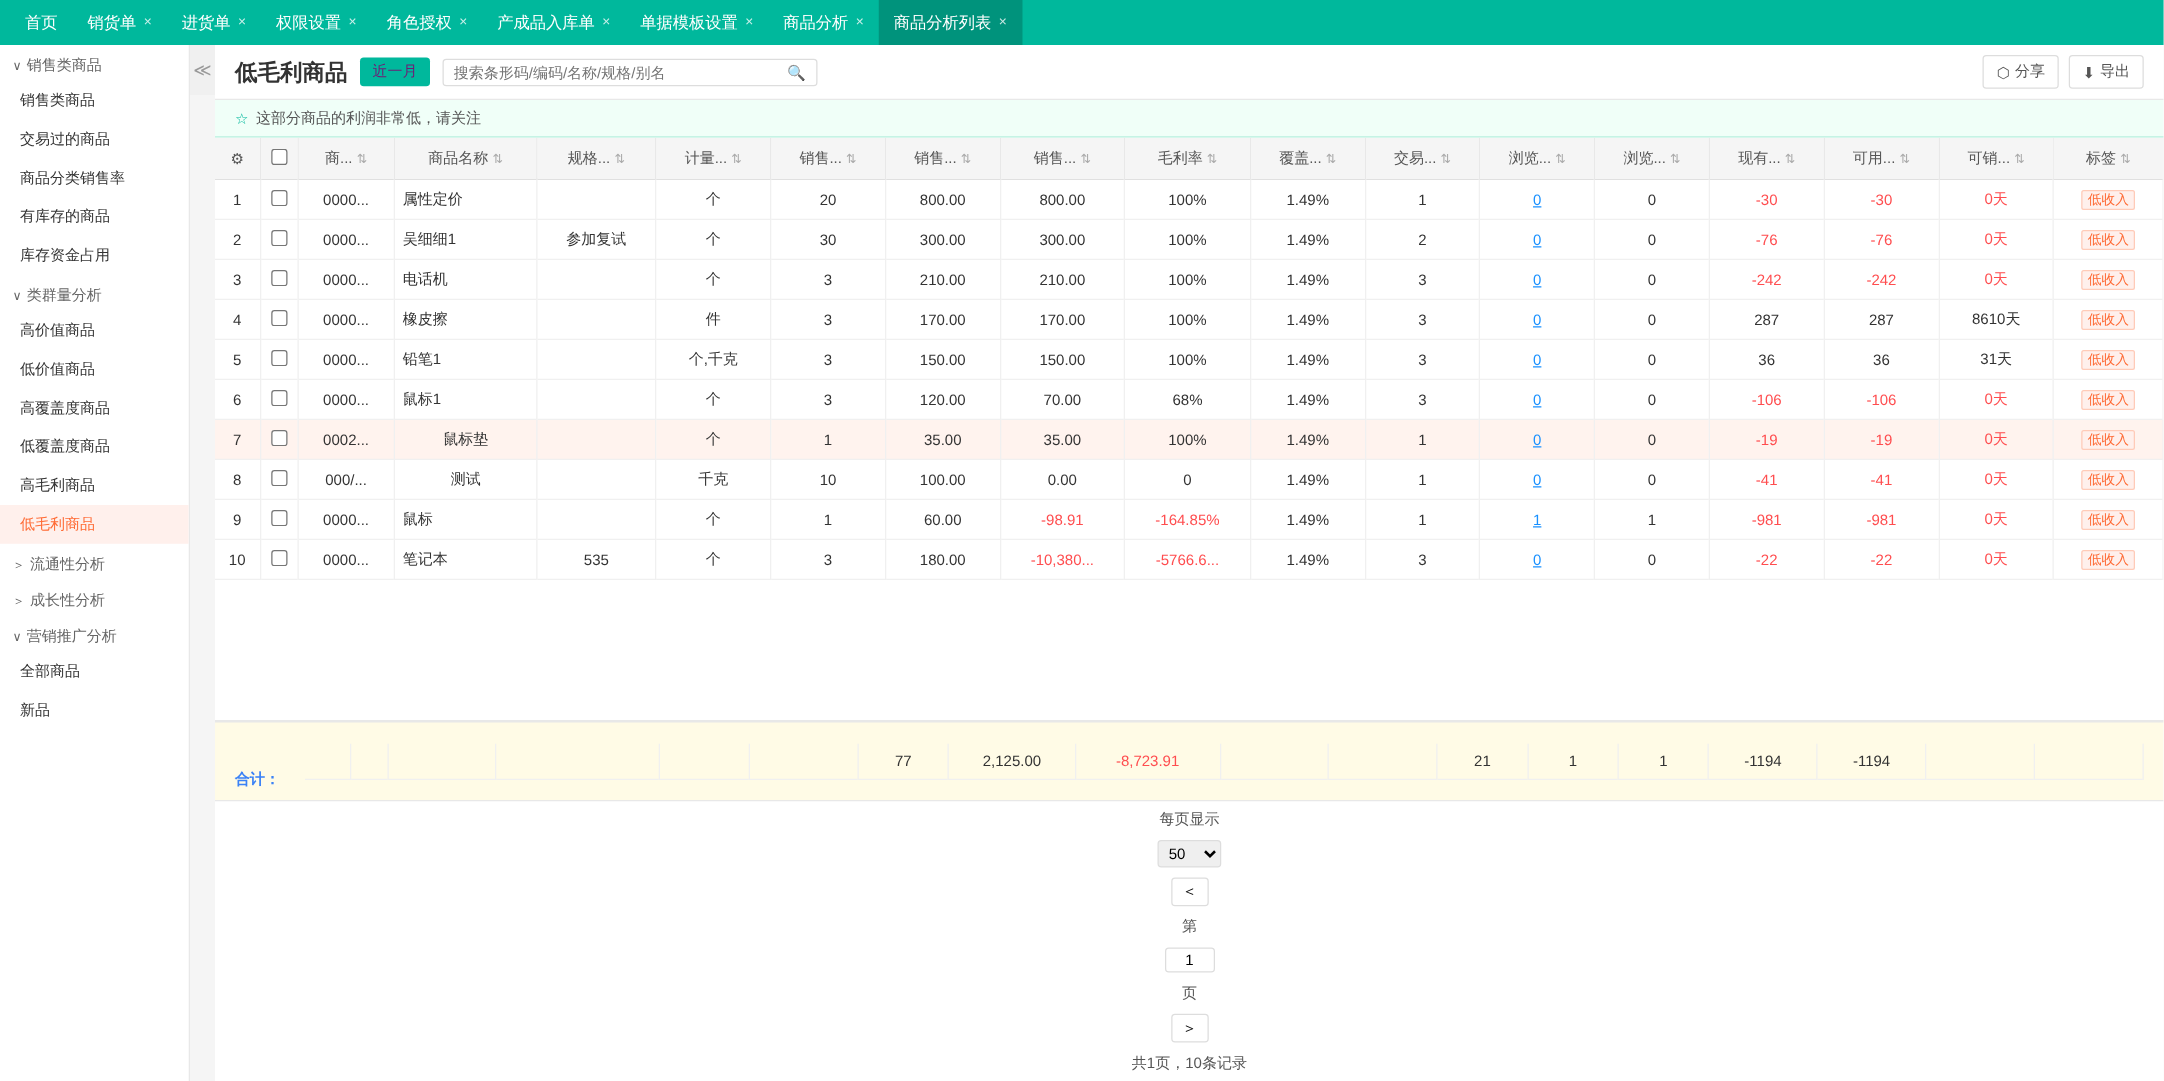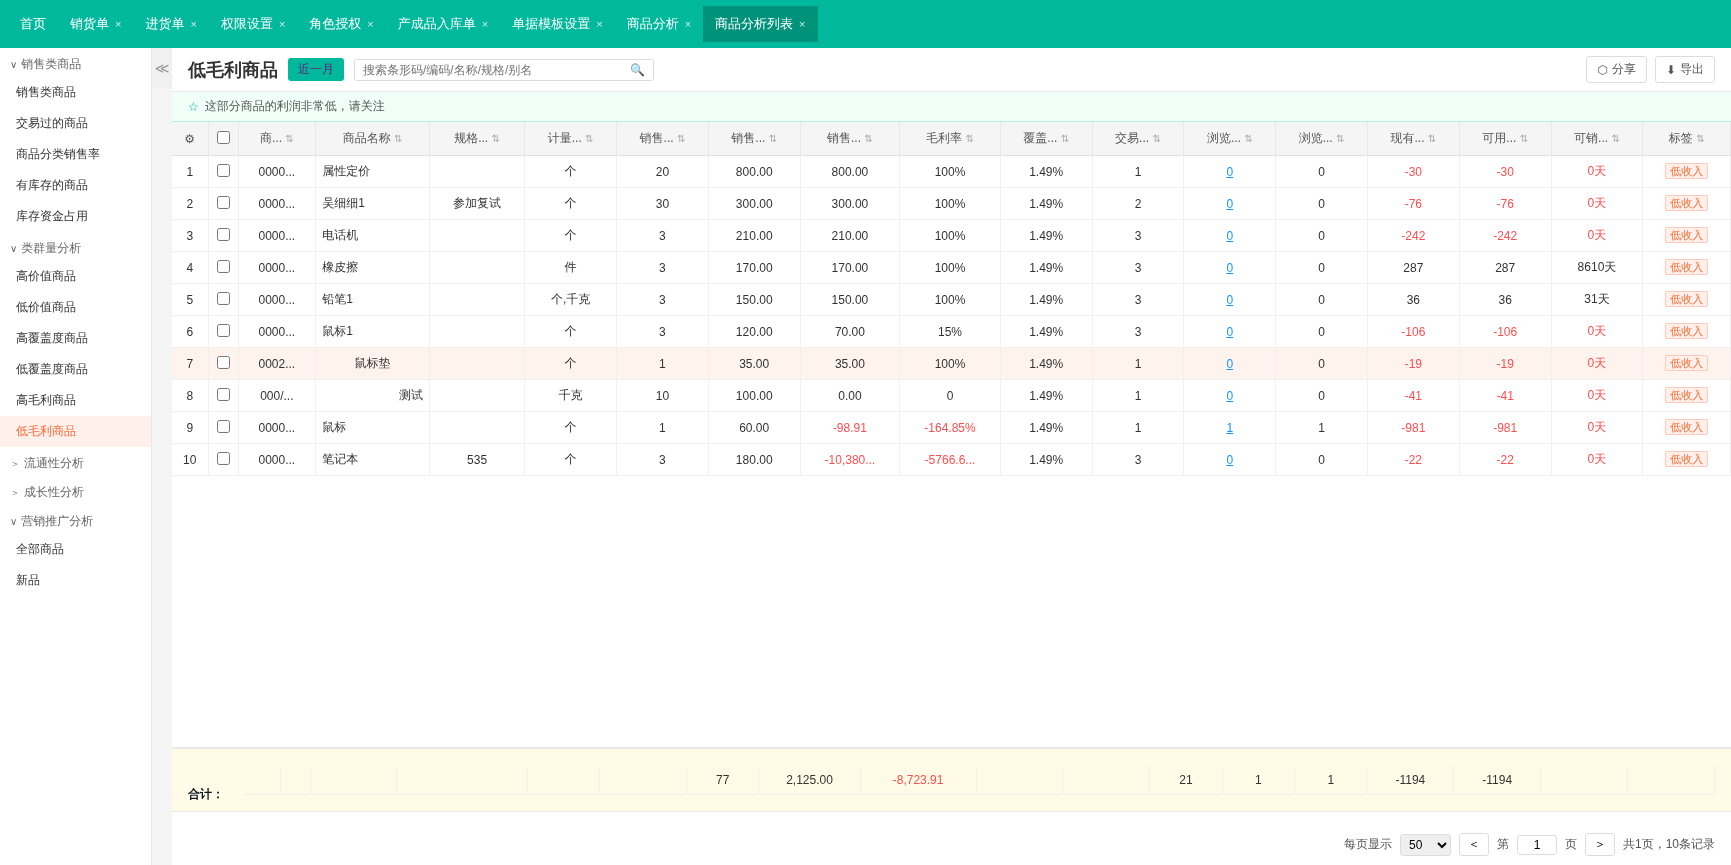--- a/index.html
+++ b/index.html
@@ -3,21 +3,21 @@
   <meta charset="utf-8">
   <style>
     * { box-sizing: border-box; margin: 0; padding: 0; }
     body { font-family: "Microsoft YaHei", Arial, sans-serif; font-size: 12px; background: #f5f5f5; color: #333; overflow: hidden; }
 
     
     .top-nav {
       background: #00b89c;
       display: flex;
       align-items: center;
-      height: 48px;
+      height: 36px;
       padding: 0 8px;
       color: #fff;
       flex-shrink: 0;
     }
     .nav-item {
       padding: 0 12px;
       height: 36px;
       display: flex;
       align-items: center;
       cursor: pointer;
@@ -189,34 +189,35 @@
 
     
     .table-footer {
       background: #fffbe6;
       border-top: 2px solid #e8e8e8;
       padding: 8px 16px;
       display: flex;
       align-items: center;
       flex-shrink: 0;
     }
-    .footer-label { font-weight: bold; color: #0f172a; margin-right: 20px; margin-top: 29px; }
+    .footer-label { font-weight: bold; color: #3b82f6; margin-right: 20px; margin-top: 29px; }
 
     
     .pagination-bar {
       background: #fff;
       border-top: 1px solid #e8e8e8;
-      padding: 21px 16px;
+      padding: 6px 16px;
       display: flex;
       align-items: center;
       justify-content: flex-end;
       gap: 8px;
       flex-shrink: 0;
       font-size: 12px;
       color: #555;
+      flex-direction: column;
     }
     .pagination-bar select {
       border: 1px solid #ddd;
       border-radius: 3px;
       padding: 2px 4px;
       font-size: 12px;
     }
     .page-btn {
       border: 1px solid #ddd;
       background: #fff;
@@ -486,21 +487,21 @@
             <tr>
       <td>6</td>
       <td><input type="checkbox" style=""></td>
       <td>0000...</td>
       <td style="text-align:left;">鼠标1</td>
       <td></td>
       <td>个</td>
       <td>3</td>
       <td>120.00</td>
       <td class="">70.00</td>
-      <td class="">15%</td>
+      <td class="">68%</td>
       <td>1.49%</td>
       <td>3</td>
       <td class="link-text">0</td>
       <td>0</td>
       <td class="red-text">-106</td>
       <td class="red-text">-106</td>
       <td class="red-text">0天</td>
       <td><span class="tag-badge">低收入</span></td>
     </tr>
             <tr class="highlighted">
@@ -520,21 +521,21 @@
       <td>0</td>
       <td class="red-text">-19</td>
       <td class="red-text">-19</td>
       <td class="red-text">0天</td>
       <td><span class="tag-badge">低收入</span></td>
     </tr>
             <tr>
       <td>8</td>
       <td><input type="checkbox" style=""></td>
       <td>000/...</td>
-      <td style="text-align:right;">测试</td>
+      <td style="text-align:center;">测试</td>
       <td></td>
       <td>千克</td>
       <td>10</td>
       <td>100.00</td>
       <td class="">0.00</td>
       <td class="">0</td>
       <td>1.49%</td>
       <td>1</td>
       <td class="link-text">0</td>
       <td>0</td>

